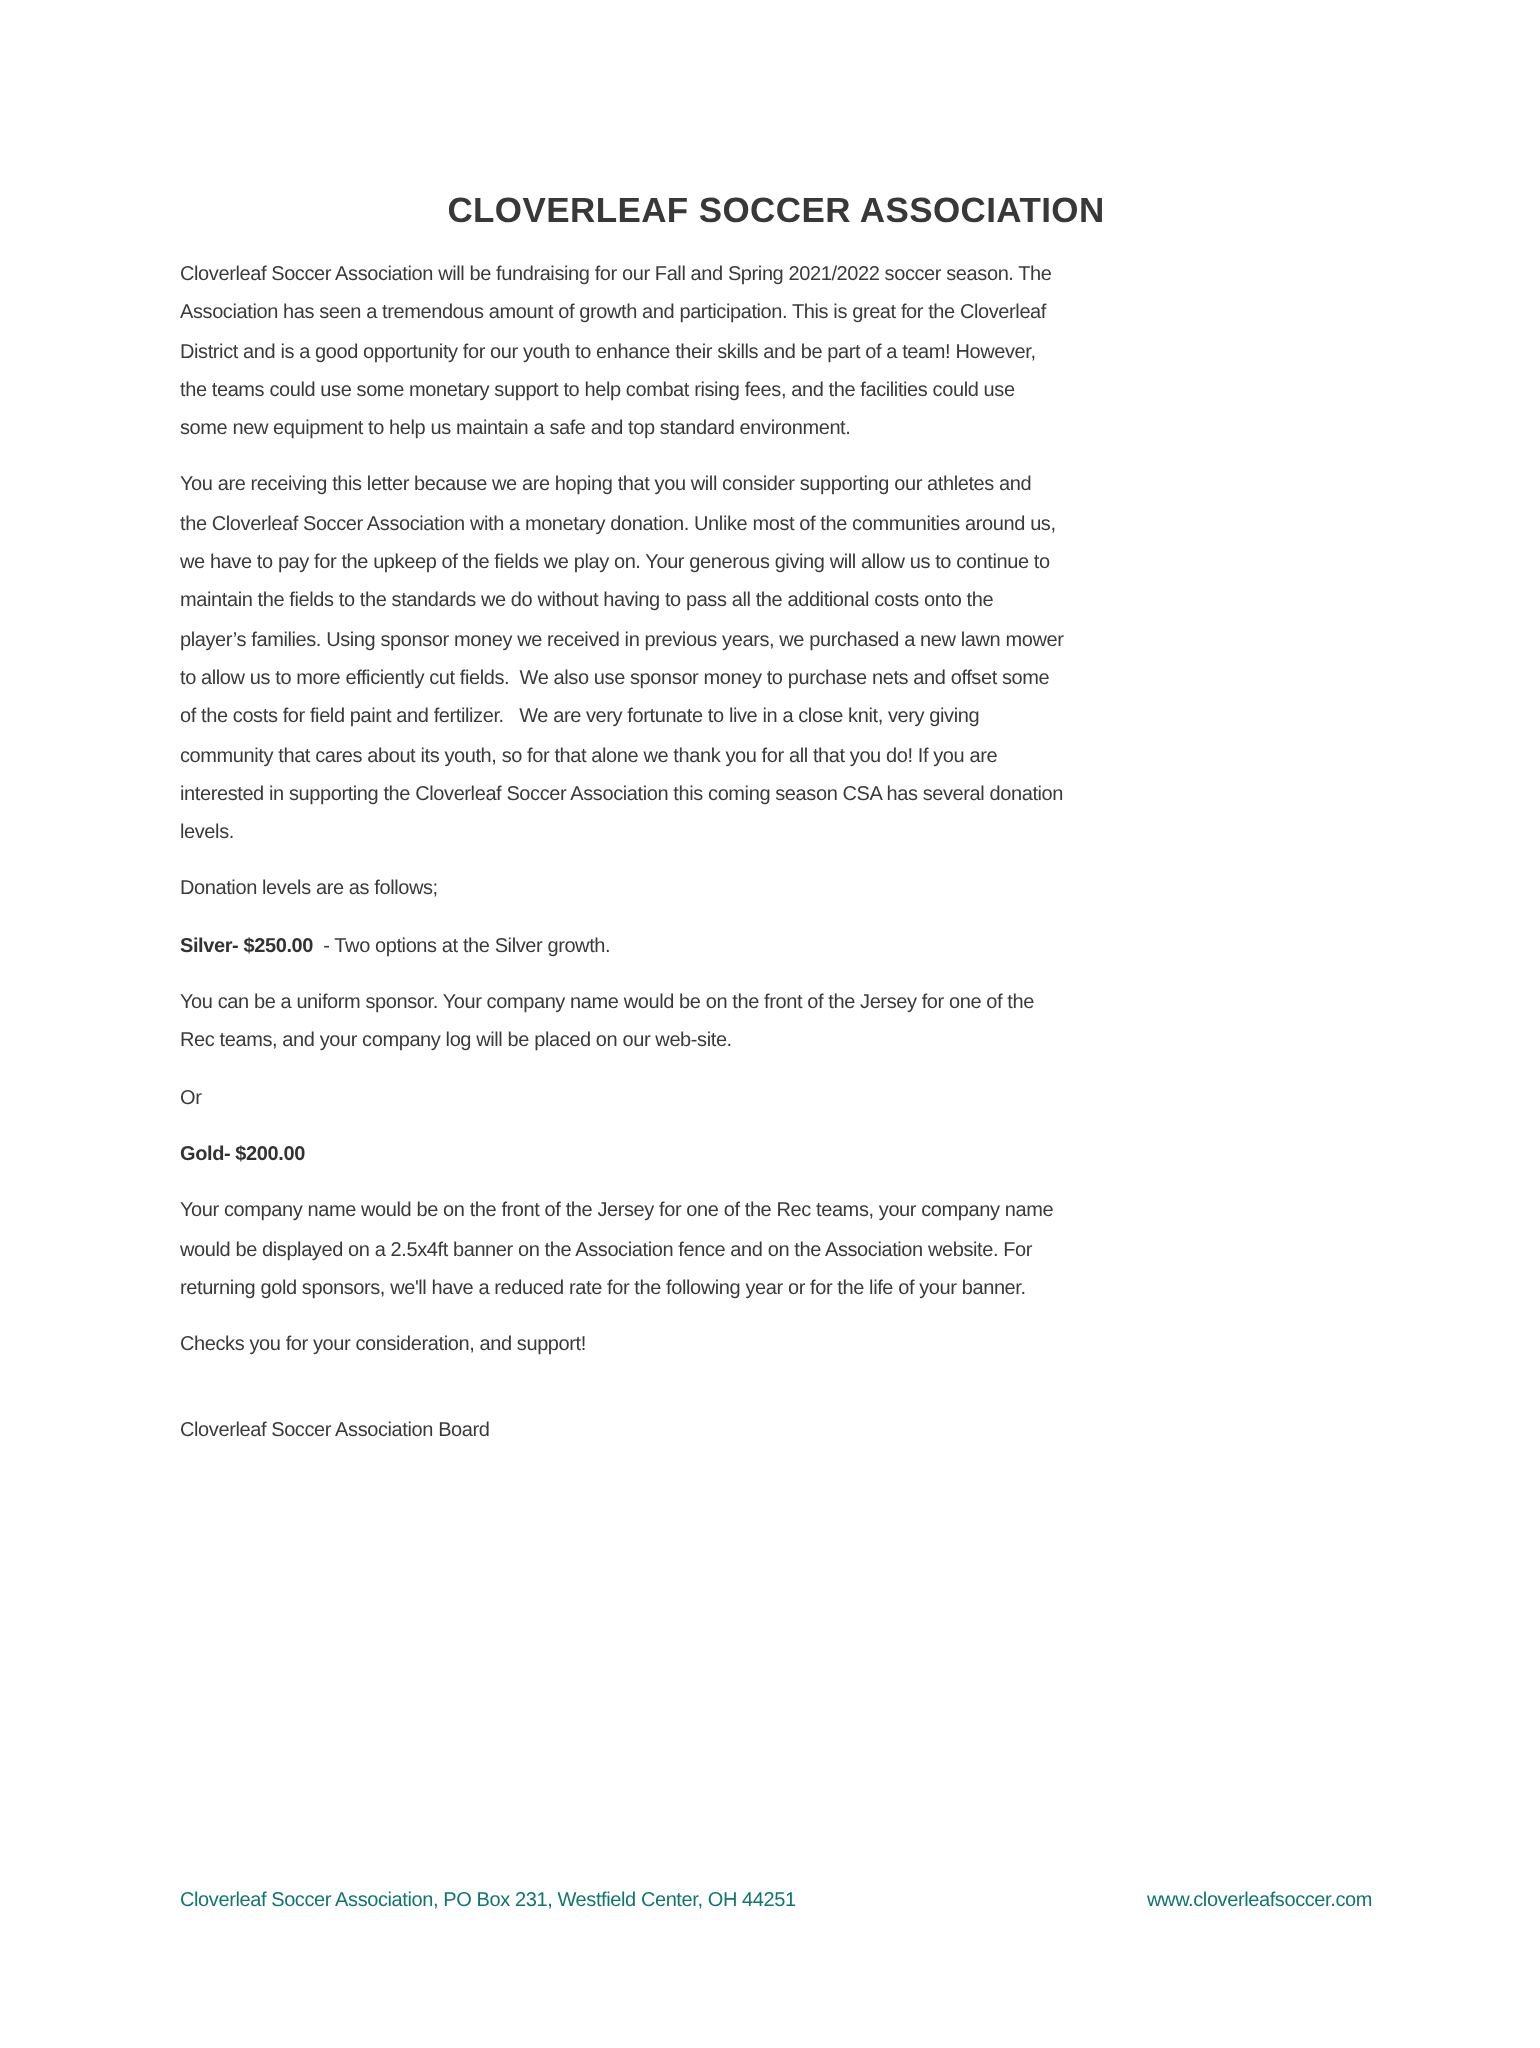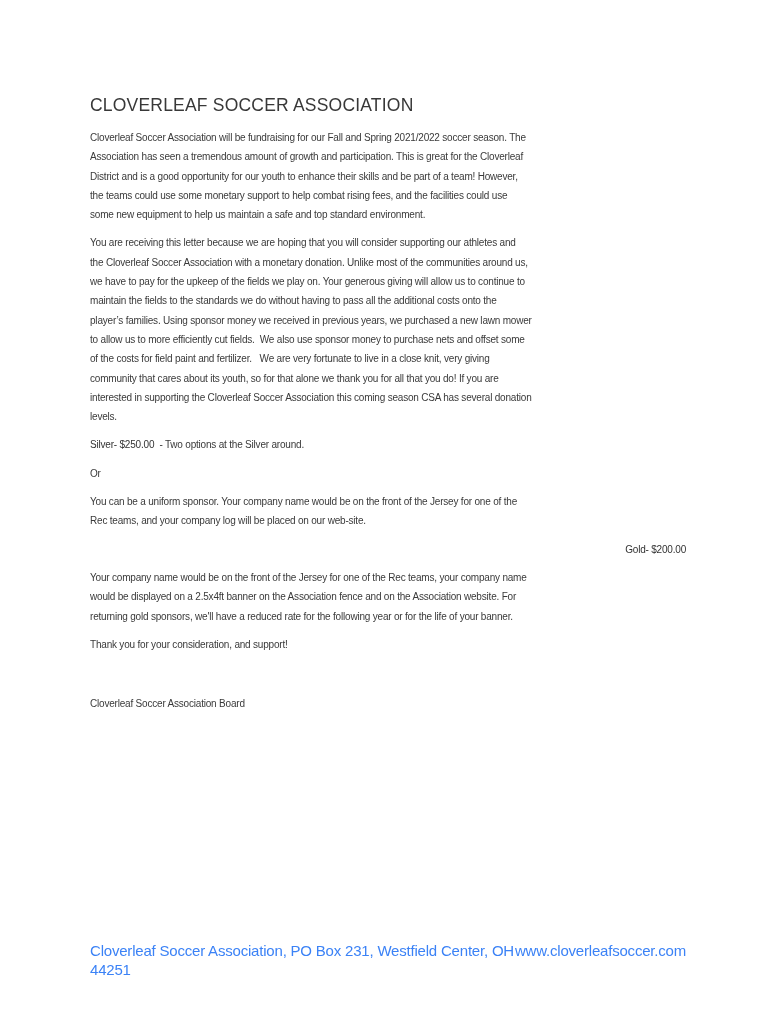--- a/index.html
+++ b/index.html
@@ -17,55 +17,54 @@
     color: #3a3a3a;
   }
   .content {
     position: absolute;
     left: 90px;
     top: 93px;
     width: 596px;
   }
   .doc-title {
     font-size: 17.5px;
-    font-weight: 400;
+    font-weight: 700;
     line-height: 24px;
-    text-align: left;
+    text-align: center;
     letter-spacing: 0.2px;
     margin: 0 0 11px 0;
     color: #383838;
   }
   .para {
     font-size: 10px;
     line-height: 19.3px;
     letter-spacing: -0.2px;
     margin: 0 0 9px 0;
     white-space: pre;
     color: #3a3a3a;
   }
   .bold {
-    font-weight: 400;
+    font-weight: 700;
     color: #333333;
-    text-align: right;
   }
   .signature {
-    margin-top: 40px;
+    margin-top: 24px;
   }
   .footer {
     position: absolute;
     left: 90px;
     top: 941px;
     width: 596px;
     display: flex;
     justify-content: space-between;
     align-items: baseline;
-    font-size: 15px;
+    font-size: 10px;
     letter-spacing: -0.2px;
     line-height: 19.3px;
-    color: #3b82f6;
+    color: #0f766e;
   }
 </style>
 </head>
 <body>
 
 <div class="page">
   <div class="content">
 
     <h1 class="doc-title">CLOVERLEAF SOCCER ASSOCIATION</h1>
 
@@ -79,37 +78,38 @@
 the Cloverleaf Soccer Association with a monetary donation. Unlike most of the communities around us,
 we have to pay for the upkeep of the fields we play on. Your generous giving will allow us to continue to
 maintain the fields to the standards we do without having to pass all the additional costs onto the
 player’s families. Using sponsor money we received in previous years, we purchased a new lawn mower
 to allow us to more efficiently cut fields.  We also use sponsor money to purchase nets and offset some
 of the costs for field paint and fertilizer.   We are very fortunate to live in a close knit, very giving
 community that cares about its youth, so for that alone we thank you for all that you do! If you are
 interested in supporting the Cloverleaf Soccer Association this coming season CSA has several donation
 levels.</p>
 
+    <p class="para">Donation levels are as follows;</p>
 
-    <p class="para"><span class="bold">Silver- $250.00</span><span>  - Two options at the Silver around.</span></p>
-
-    <p class="para">Or</p>
+    <p class="para"><span class="bold">Silver- $250.00</span><span>  - Two options at the Silver growth.</span></p>
 
     <p class="para">You can be a uniform sponsor. Your company name would be on the front of the Jersey for one of the
 Rec teams, and your company log will be placed on our web-site.</p>
+
+    <p class="para">Or</p>
 
 
     <p class="para bold">Gold- $200.00</p>
 
     <p class="para">Your company name would be on the front of the Jersey for one of the Rec teams, your company name
 would be displayed on a 2.5x4ft banner on the Association fence and on the Association website. For
 returning gold sponsors, we'll have a reduced rate for the following year or for the life of your banner.</p>
 
 
-    <p class="para">Thank you for your consideration, and support!</p>
+    <p class="para">Checks you for your consideration, and support!</p>
 
     <p class="para signature">Cloverleaf Soccer Association Board</p>
 
   </div>
 
   <div class="footer">
     <span>Cloverleaf Soccer Association, PO Box 231, Westfield Center, OH 44251</span>
     <span>www.cloverleafsoccer.com</span>
   </div>
 </div>

